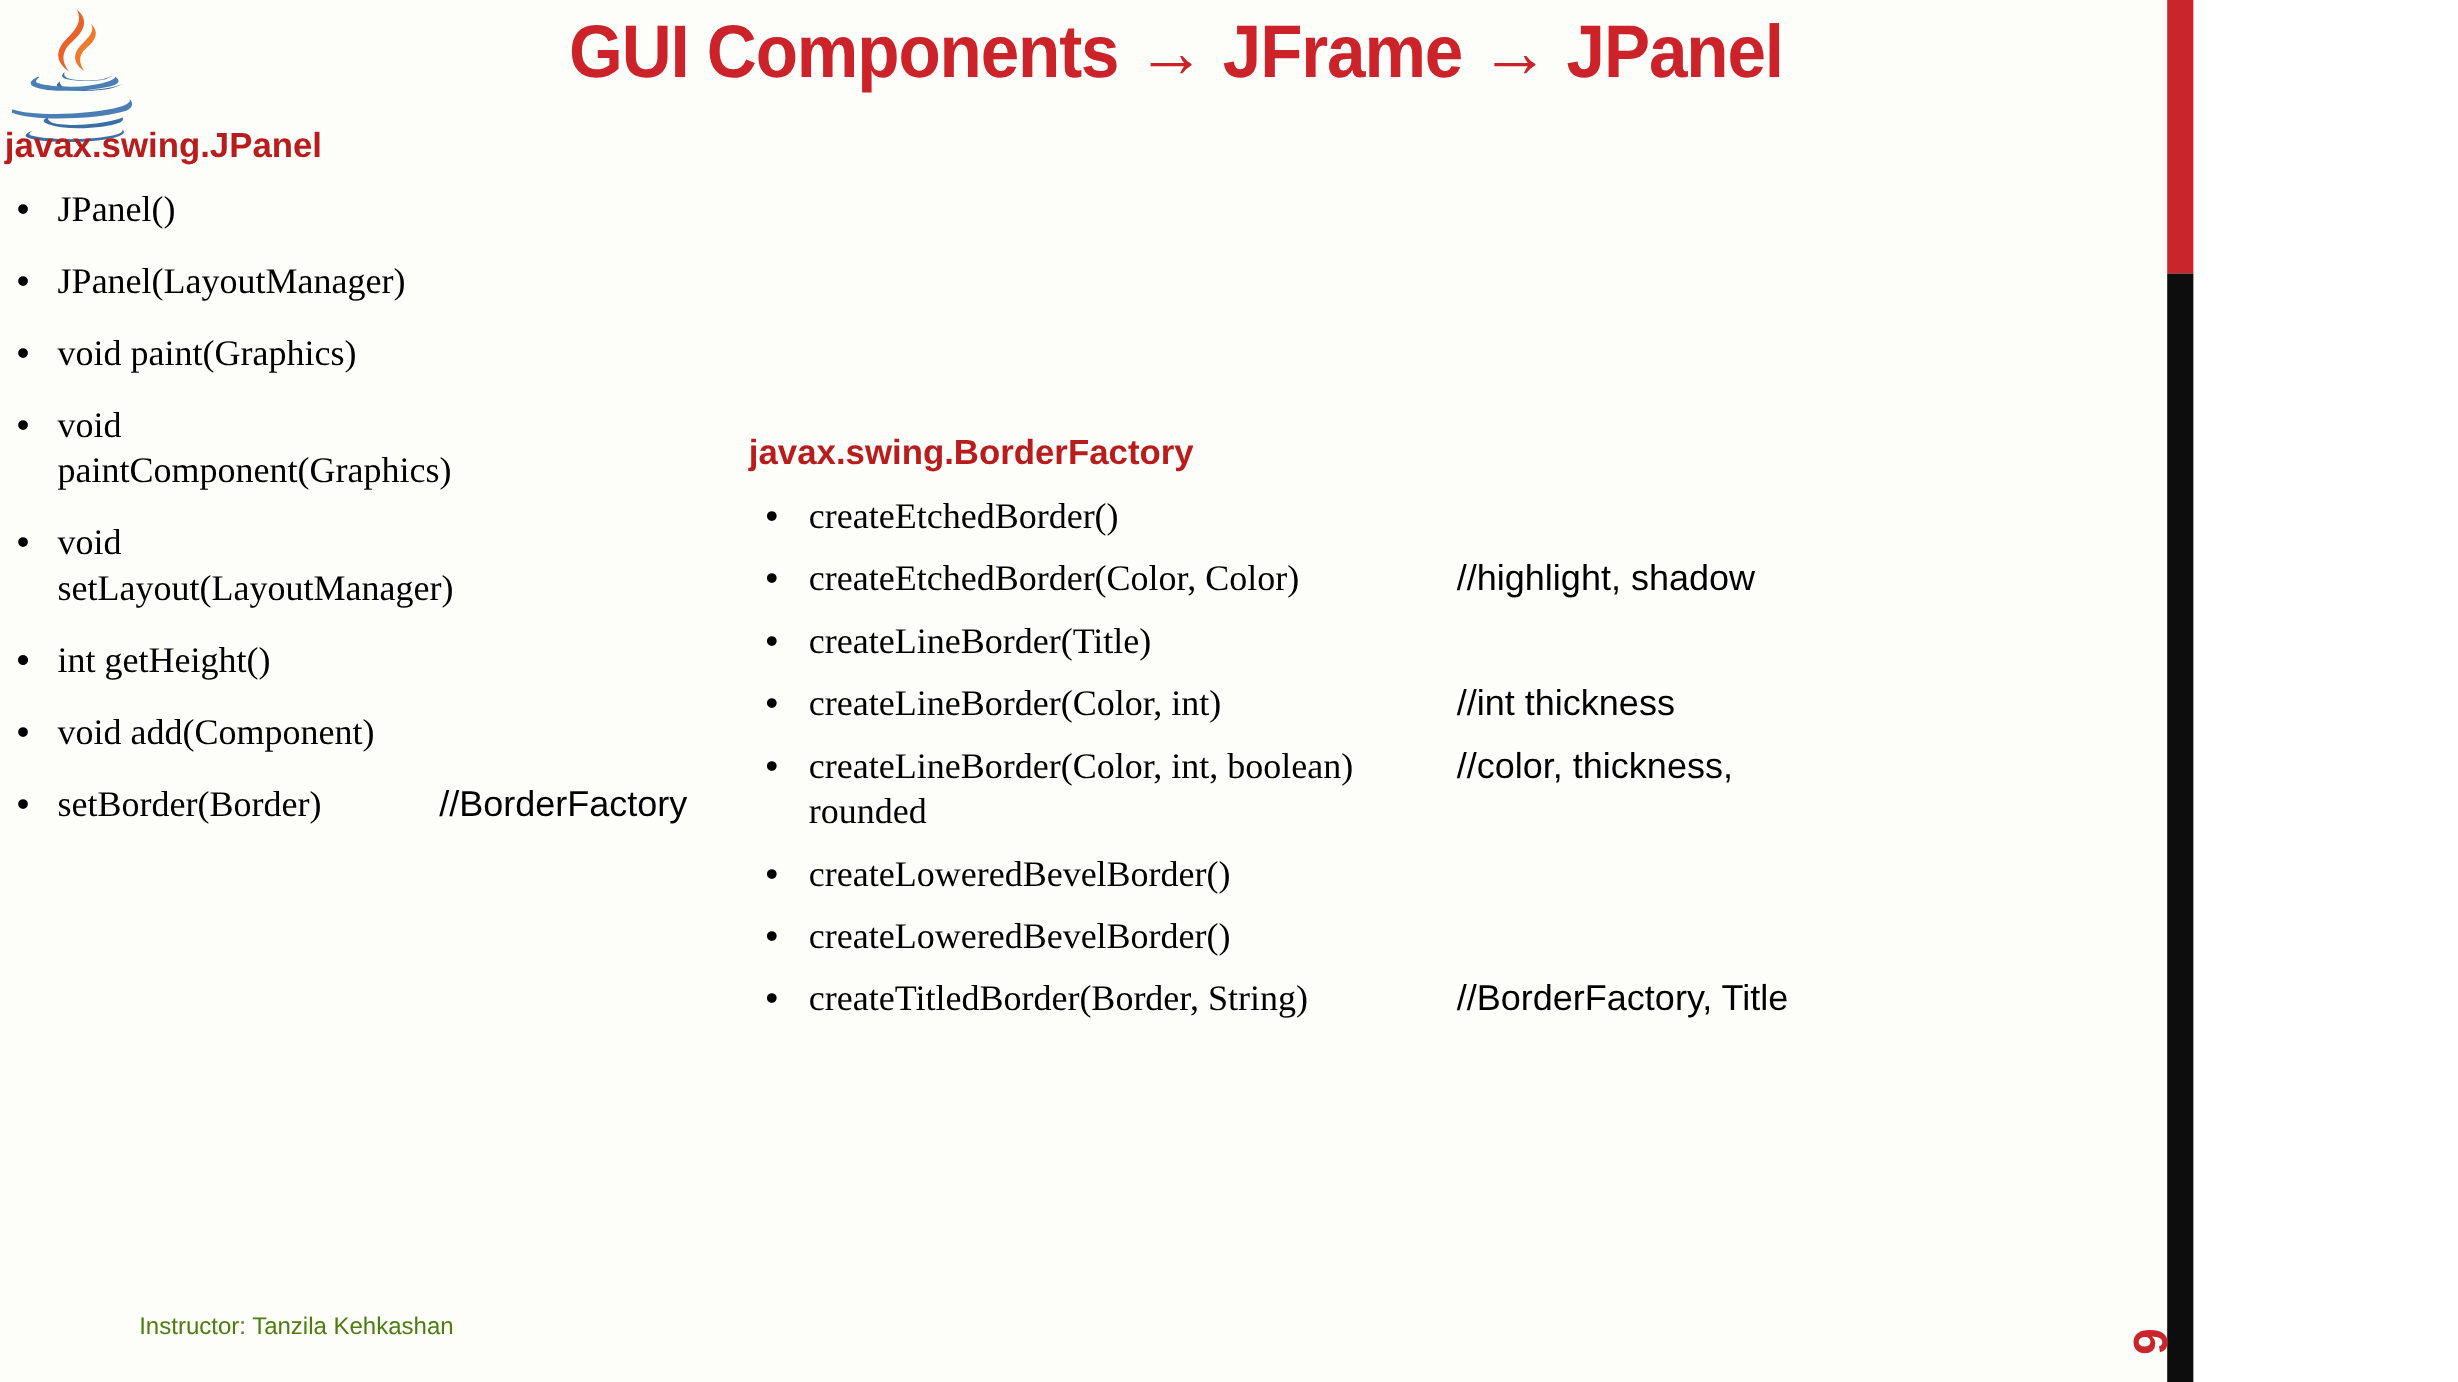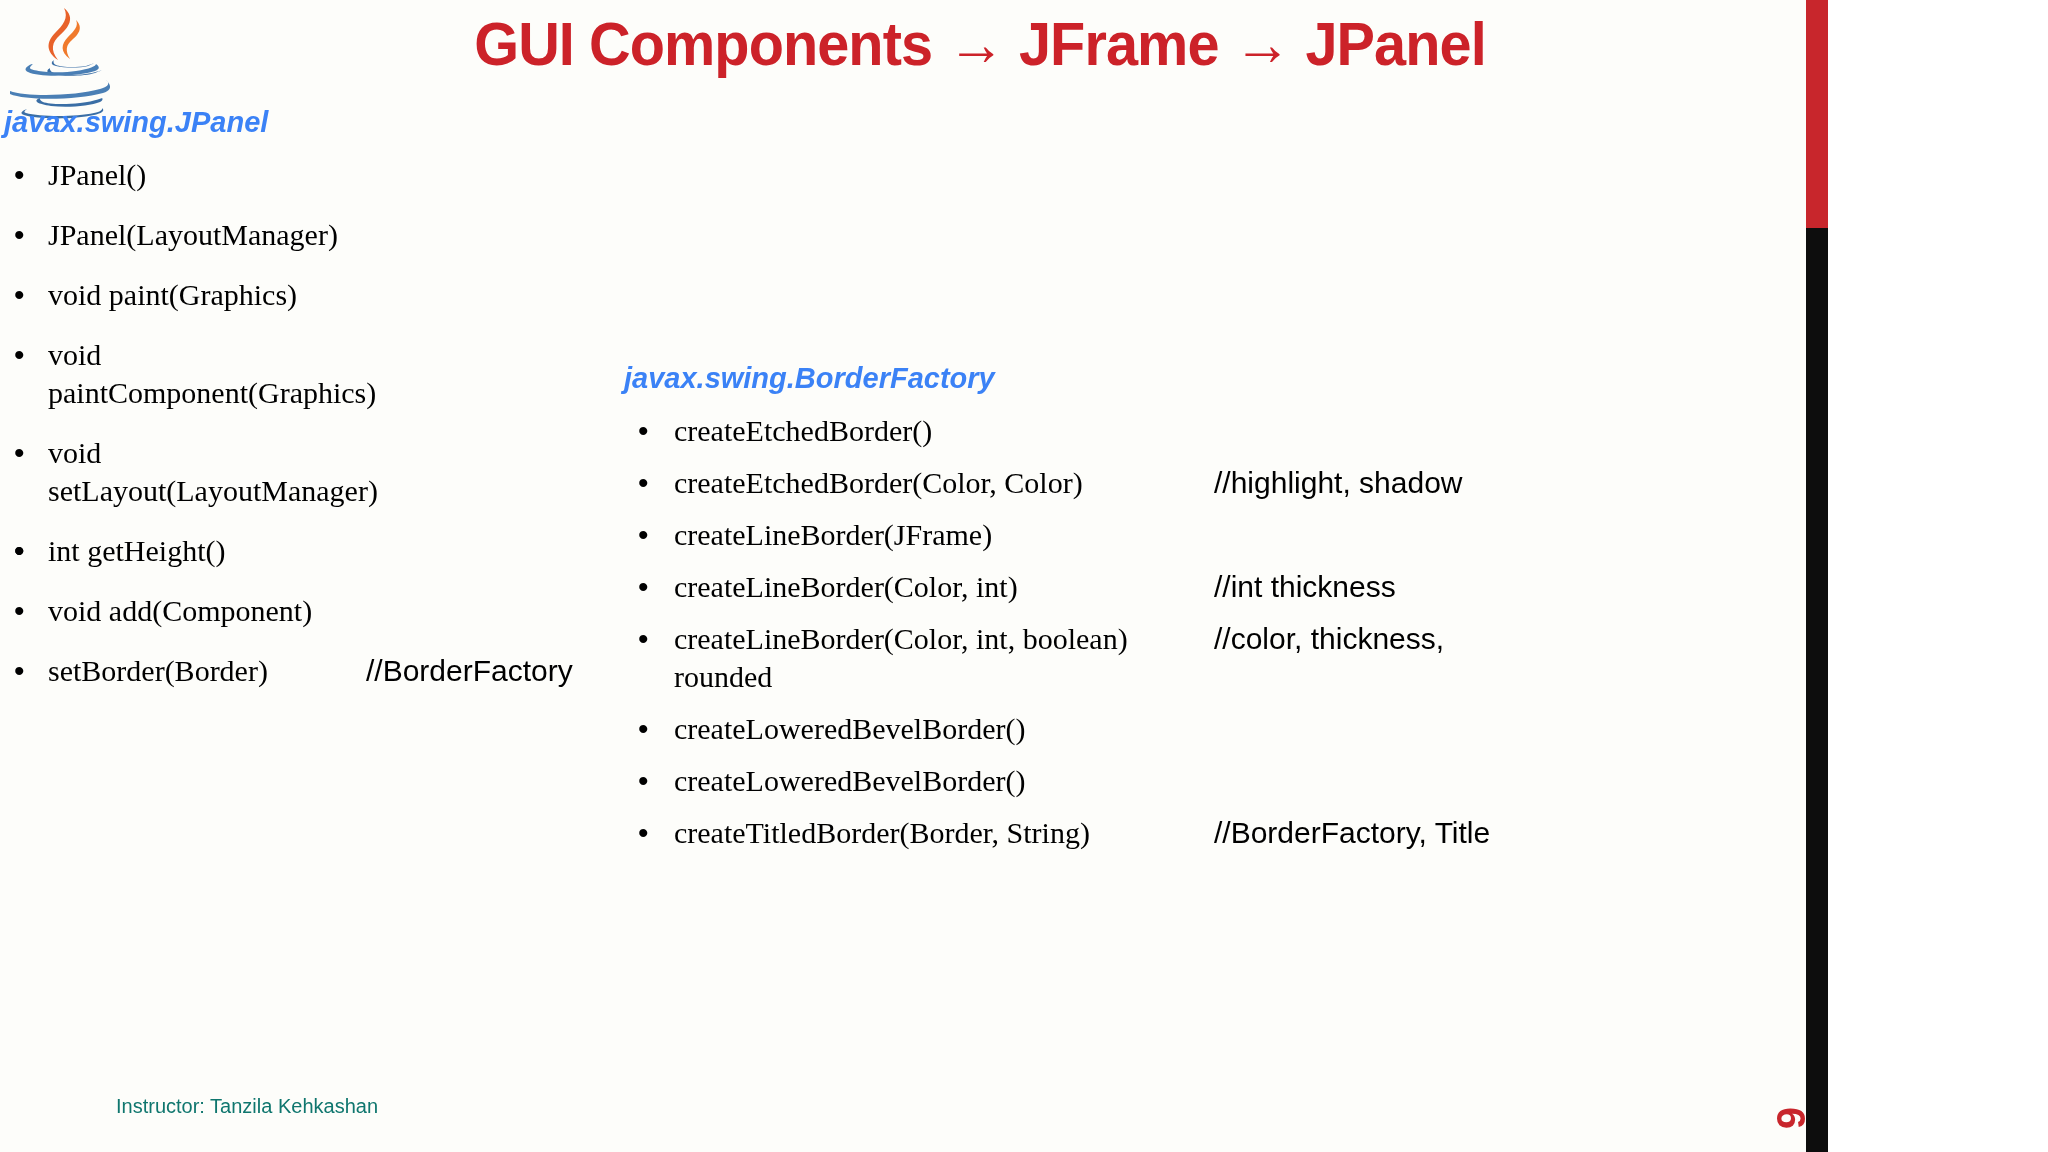--- a/index.html
+++ b/index.html
@@ -89,25 +89,24 @@
   .col-right {
     position: absolute;
     left: 612px;
     top: 360px;
     width: 1400px;
   }
 
   .section-head {
     font-size: 29px;
     font-weight: bold;
-    color: #3b82f6;
+    color: #b91c1c;
     font-family: "Liberation Sans", sans-serif;
     line-height: 36px;
     margin: 0 0 16px 4px;
-    font-style: italic;
   }
   .col-right .section-head {
     margin-left: 12px;
   }
 
   ul.bullets {
     list-style: none;
     margin: 0;
     padding: 0;
   }
@@ -149,21 +148,21 @@
   
   .col-left .sig { width: 318px; }
   
   .col-right .sig { width: 540px; }
 
   .footer {
     position: absolute;
     left: 116px;
     top: 1095px;
     font-size: 20px;
-    color: #0f766e;
+    color: #4d7c0f;
     font-family: "Liberation Sans", sans-serif;
   }
 </style>
 </head>
 <body>
 
 <div class="slide">
 
   <span class="java-logo">
     <svg width="132" height="122" viewBox="0 0 132 122" xmlns="http://www.w3.org/2000/svg">
@@ -235,21 +234,21 @@
       <li>
         <span class="bul">•</span>
         <span class="sig">createEtchedBorder()</span>
       </li>
       <li>
         <span class="bul">•</span>
         <span class="sig">createEtchedBorder(Color, Color)</span><span class="cmt">//highlight, shadow</span>
       </li>
       <li>
         <span class="bul">•</span>
-        <span class="sig">createLineBorder(JFrame)</span>
+        <span class="sig">createLineBorder(Title)</span>
       </li>
       <li>
         <span class="bul">•</span>
         <span class="sig">createLineBorder(Color, int)</span><span class="cmt">//int thickness</span>
       </li>
       <li>
         <span class="bul">•</span>
         <span class="sig">createLineBorder(Color, int, boolean) rounded</span><span class="cmt">//color, thickness,</span>
       </li>
       <li>

